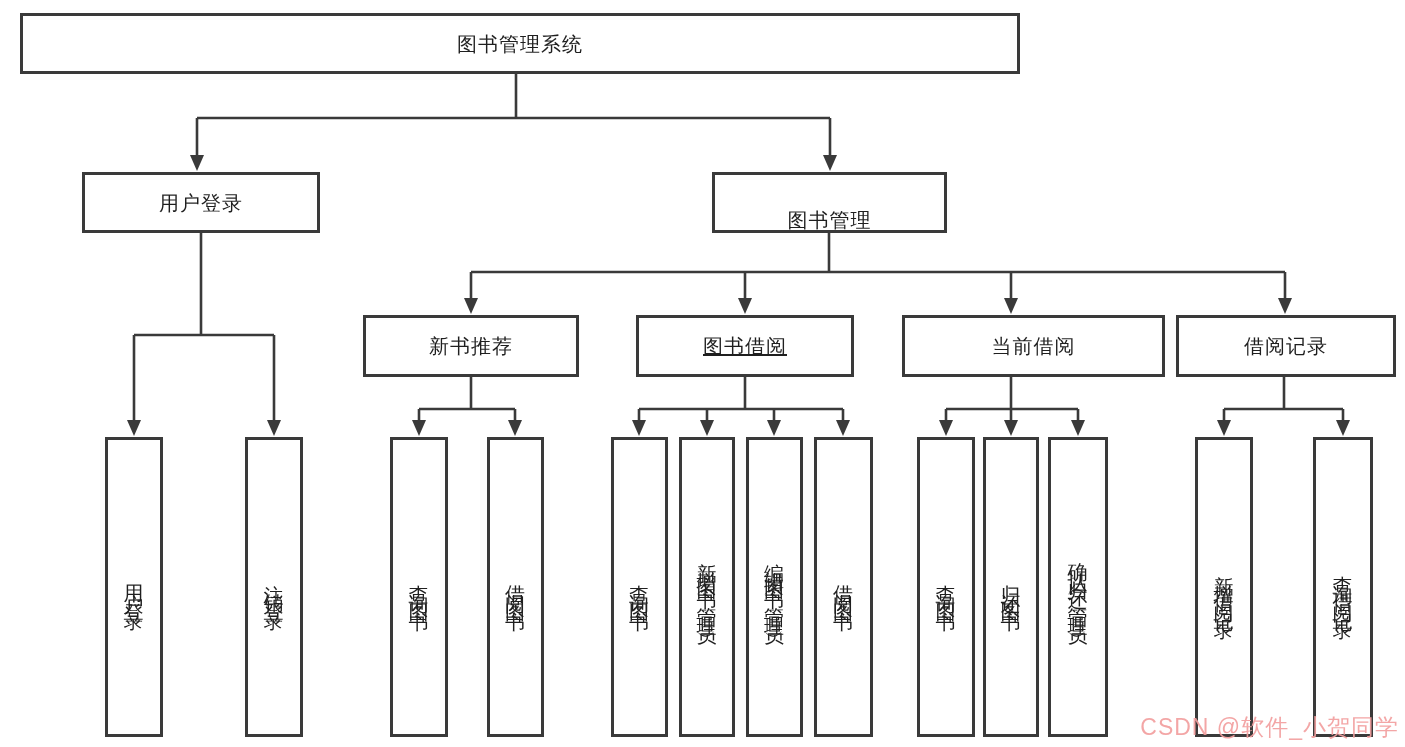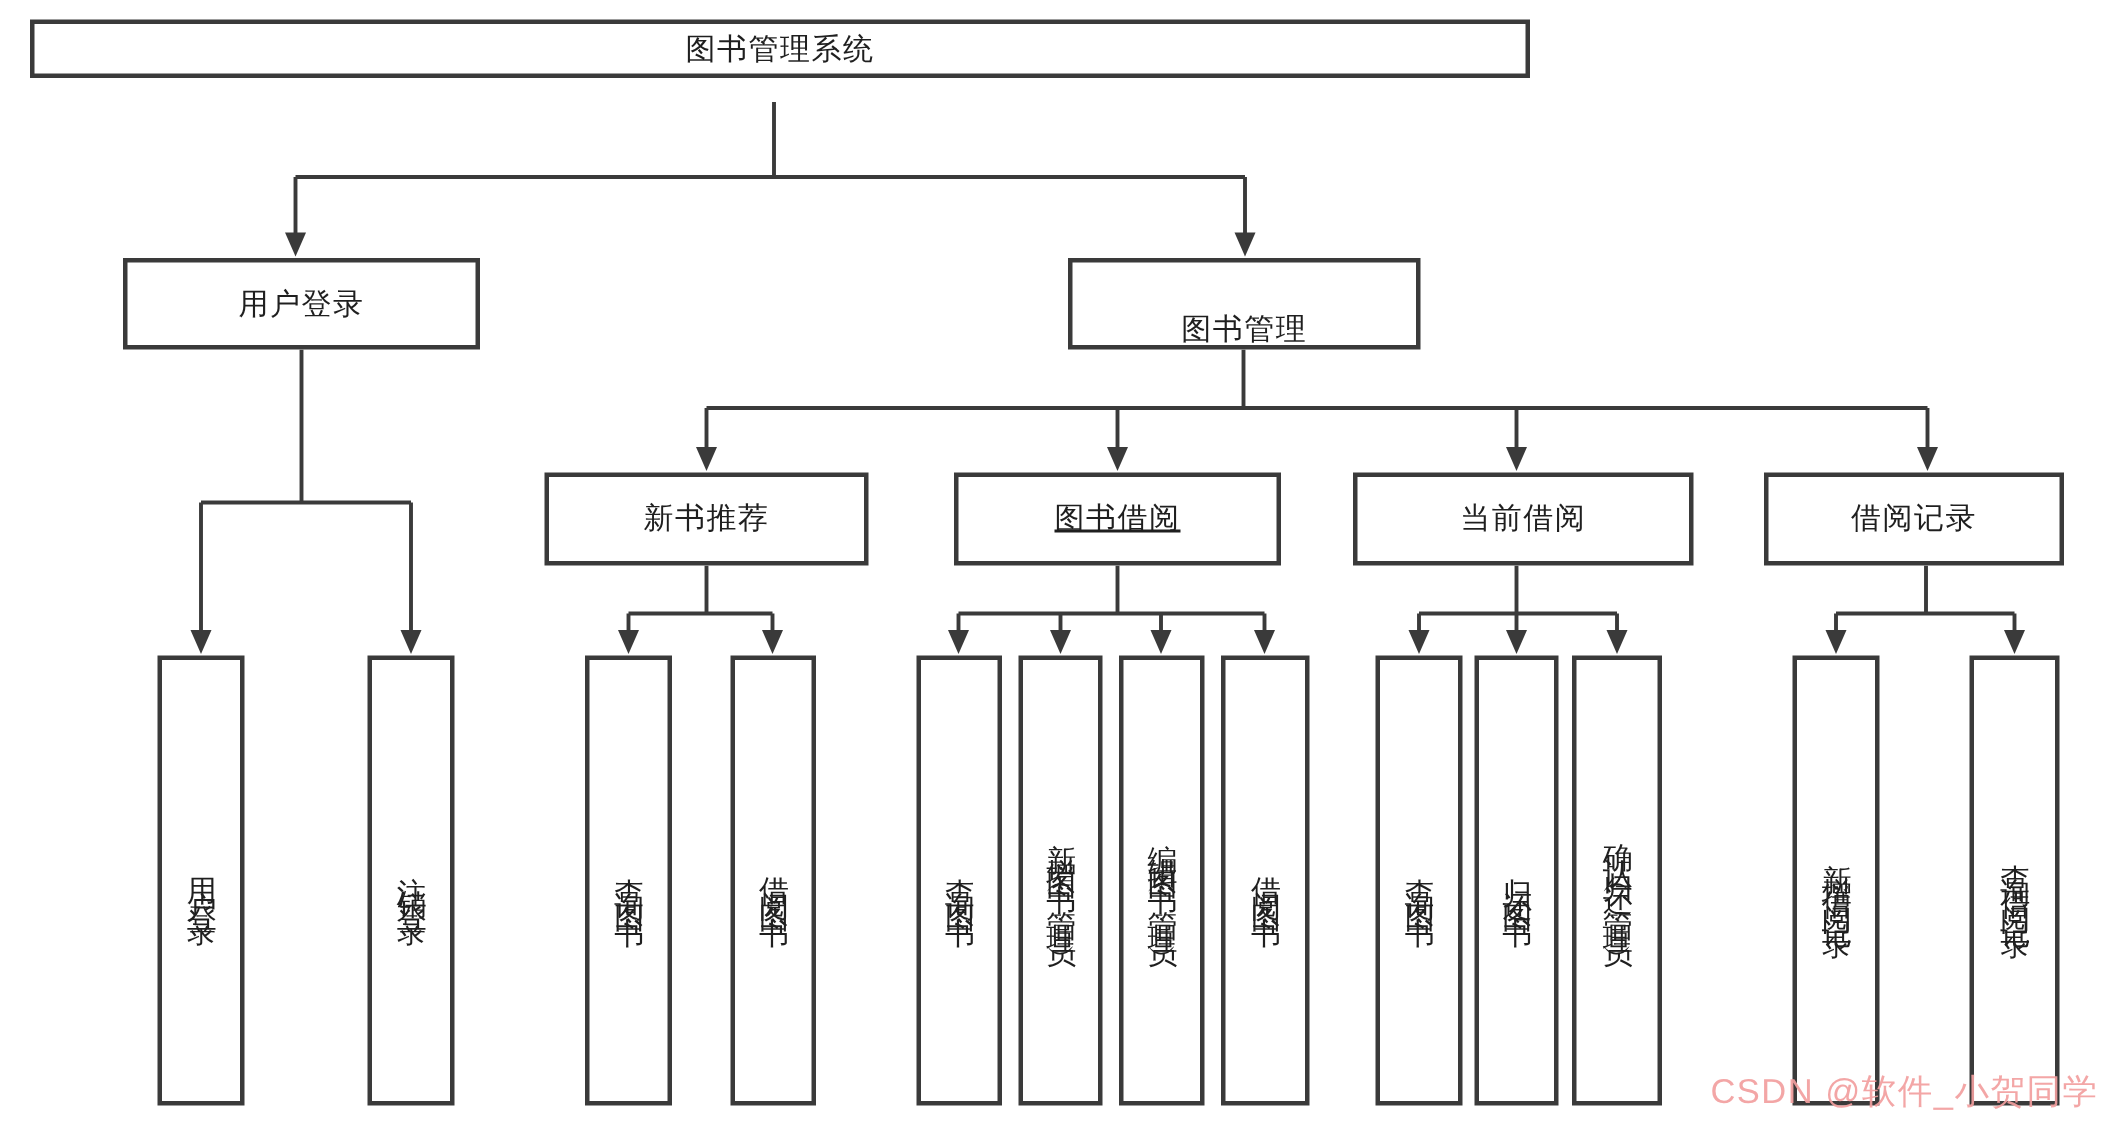--- a/index.html
+++ b/index.html
@@ -125,41 +125,41 @@
       <polygon points="767,420 781,420 774,436"></polygon>
       <polygon points="836,420 850,420 843,436"></polygon>
       <polygon points="939,420 953,420 946,436"></polygon>
       <polygon points="1004,420 1018,420 1011,436"></polygon>
       <polygon points="1071,420 1085,420 1078,436"></polygon>
       <polygon points="1217,420 1231,420 1224,436"></polygon>
       <polygon points="1336,420 1350,420 1343,436"></polygon>
     </g>
   </svg>
 
-  <div class="node" style="left:20px; top:13px; width:1000px; height:39px;">
+  <div class="node" style="left:20px; top:13px; width:1000px; height:61px;">
     <span>图书管理系统</span>
   </div>
 
   <div class="node" style="left:82px; top:172px; width:238px; height:61px;">
     <span>用户登录</span>
   </div>
   <div class="node" style="left:712px; top:172px; width:235px; height:61px;align-items:flex-end;">
     <span>图书管理</span>
   </div>
 
   <div class="node" style="left:363px; top:315px; width:216px; height:62px;">
     <span>新书推荐</span>
   </div>
   <div class="node" style="left:636px; top:315px; width:218px; height:62px;text-decoration:underline;">
     <span>图书借阅</span>
   </div>
-  <div class="node" style="left:902px; top:315px; width:227px; height:62px;">
+  <div class="node" style="left:902px; top:315px; width:263px; height:62px;">
     <span>当前借阅</span>
   </div>
-  <div class="node" style="left:1176px; top:315px; width:200px; height:62px;">
+  <div class="node" style="left:1176px; top:315px; width:220px; height:62px;">
     <span>借阅记录</span>
   </div>
 
   <div class="node leaf" style="left:105px; width:58px;">
     <span class="vtext">用户登录</span>
   </div>
   <div class="node leaf" style="left:245px; width:58px;">
     <span class="vtext">注销登录</span>
   </div>
 

